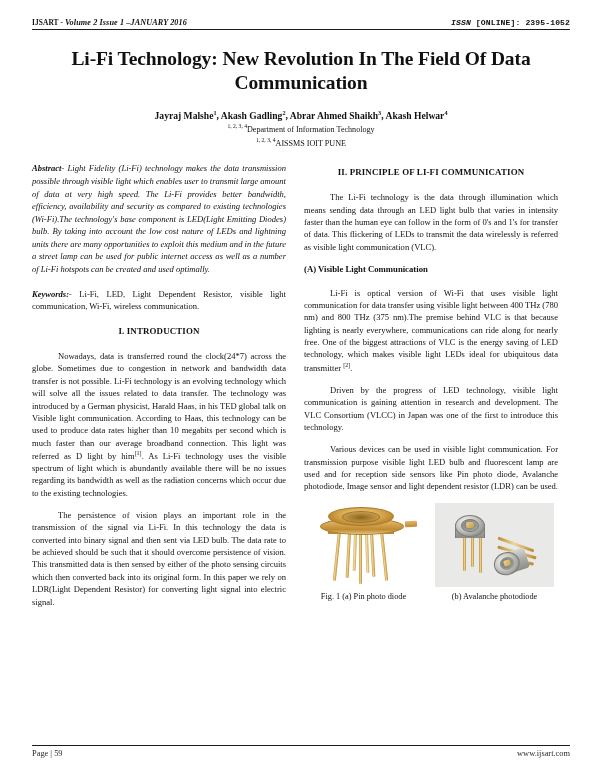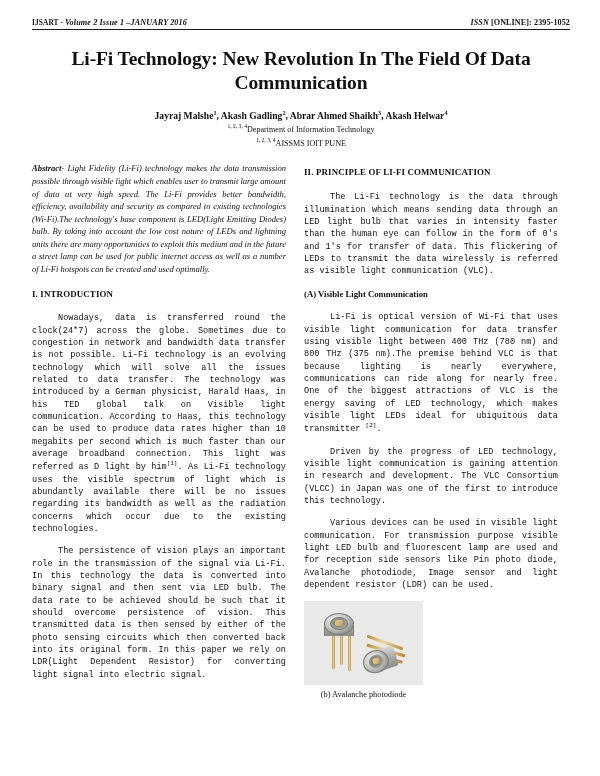--- a/index.html
+++ b/index.html
@@ -31,21 +31,21 @@
     justify-content: space-between;
     align-items: baseline;
     font-size: 7.4px;
     letter-spacing: .1px;
     padding-bottom: 2px;
     border-bottom: 1.1px solid #1b1b1b;
     margin-bottom: 0px;
   }
   .runhead .left { font-variant: small-caps; font-weight: bold; }
   .runhead .left i { font-style: italic; font-weight: bold; font-variant: normal; font-size: 8.2px;}
-  .runhead .right { font-weight: bold; font-size: 8.1px;}
+  .runhead .right { font-weight: bold; font-size: 8.1px; font-family: Liberation Mono, monospace;}
   .runhead .right i { font-style: italic; }
 
   
   .title {
     text-align: center;
     font-size: 19.5px;
     font-weight: bold;
     line-height: 1.22;
     margin: 17px 14px 8px 14px;
     letter-spacing: -0.1px;
@@ -79,37 +79,36 @@
   .col {
     width: 254px;
     font-size: 8.55px;
     line-height: 1.445;
     text-align: justify;
   }
   p { margin: 0; }
   .para {
     text-indent: 26px;
     margin-bottom: 10px;
-    font-family: Liberation Mono, monospace;
   }
   .abstract {
     font-style: italic;
     text-align: justify;
     margin-bottom: 12px;
     line-height: 1.47;
   }
   .abstract .lbl { font-weight: bold; font-style: italic; }
   .keywords {
     text-align: justify;
     margin-bottom: 13px;
     line-height: 1.45;
   }
   .keywords .lbl { font-weight: bold; font-style: italic; }
   .sec-head {
-    text-align: left;
+    text-align: center;
     font-weight: bold;
     font-size: 8.9px;
     margin: 4px 0 12px 0;
     letter-spacing: .15px;
   }
   .sub-head {
     font-weight: bold;
     font-size: 8.7px;
     margin: 2px 0 11px 0;
   }
@@ -281,20 +280,21 @@
   <div class="affil small">
     <sup>1, 2, 3, 4</sup><span>AISSMS IOIT PUNE</span>
   </div>
 
   <div class="columns">
 
     <div class="col">
 
       <p class="abstract"><span class="lbl">Abstract-</span><span> Light Fidelity (Li-Fi) technology makes the data transmission possible through visible light which enables user to transmit large amount of data at very high speed. The Li-Fi provides better bandwidth, efficiency, availability and security as compared to existing technologies (Wi-Fi).The technology's base component is LED(Light Emitting Diodes) bulb. By taking into account the low cost nature of LEDs and lightning units there are many opportunities to exploit this medium and in the future a street lamp can be used for public internet access as well as a number of Li-Fi hotspots can be created and used optimally.</span></p>
 
+      <p class="keywords"><span class="lbl">Keywords:-</span><span> Li-Fi, LED, Light Dependent Resistor, visible light communication, Wi-Fi, wireless communication.</span></p>
 
       <div class="sec-head">I. INTRODUCTION</div>
 
       <p class="para"><span>Nowadays, data is transferred round the clock(24*7) across the globe. Sometimes due to congestion in network and bandwidth data transfer is not possible. Li-Fi technology is an evolving technology which will solve all the issues related to data transfer. The technology was introduced by a German physicist, Harald Haas, in his TED global talk on Visible light communication. According to Haas, this technology can be used to produce data rates higher than 10 megabits per second which is much faster than our average broadband connection. This light was referred as D light by him</span><sup class="ref">[1]</sup><span>. As Li-Fi technology uses the visible spectrum of light which is abundantly available there will be no issues regarding its bandwidth as well as the radiation concerns which occur due to the existing technologies.</span></p>
 
       <p class="para">The persistence of vision plays an important role in the transmission of the signal via Li-Fi. In this technology the data is converted into binary signal and then sent via LED bulb. The data rate to be achieved should be such that it should overcome persistence of vision. This transmitted data is then sensed by either of the photo sensing circuits which then converted back into its original form. In this paper we rely on LDR(Light Dependent Resistor) for converting light signal into electric signal.</p>
 
     </div>
 
     <div class="col">
@@ -307,20 +307,39 @@
 
       <p class="para"><span>Li-Fi is optical version of Wi-Fi that uses visible light communication for data transfer using visible light between 400 THz (780 nm) and 800 THz (375 nm).The premise behind VLC is that because lighting is nearly everywhere, communications can ride along for nearly free. One of the biggest attractions of VLC is the energy saving of LED technology, which makes visible light LEDs ideal for ubiquitous data transmitter </span><sup class="ref">[2]</sup><span>.</span></p>
 
       <p class="para">Driven by the progress of LED technology, visible light communication is gaining attention in research and development. The VLC Consortium (VLCC) in Japan was one of the first to introduce this technology.</p>
 
 
       <p class="para">Various devices can be used in visible light communication. For transmission purpose visible light LED bulb and fluorescent lamp are used and for reception side sensors like Pin photo diode, Avalanche photodiode, Image sensor and light dependent resistor (LDR) can be used.</p>
 
       <div class="figs">
 
+        <div class="figbox">
+          <div class="photo plain">
+            <div class="pin-wrap">
+              <div class="lead" style="left:20px; top:24px; height:50px; transform:rotate(6deg);"></div>
+              <div class="lead" style="left:30px; top:25px; height:46px; transform:rotate(3deg);"></div>
+              <div class="lead" style="left:41px; top:25px; height:52px; transform:rotate(0deg);"></div>
+              <div class="lead" style="left:52px; top:25px; height:45px; transform:rotate(-3deg);"></div>
+              <div class="lead" style="left:62px; top:24px; height:50px; transform:rotate(-6deg);"></div>
+              <div class="lead" style="left:36px; top:26px; height:38px; transform:rotate(2deg); opacity:.8;"></div>
+              <div class="lead" style="left:47px; top:26px; height:40px; transform:rotate(-2deg); opacity:.8;"></div>
+              <div class="pin-body"></div>
+              <div class="pin-flange"></div>
+              <div class="pin-tab"></div>
+              <div class="pin-can-top"></div>
+              <div class="pin-can-hole"></div>
+            </div>
+          </div>
+          <div class="figcap">Fig. 1 (a) Pin photo diode</div>
+        </div>
 
         <div class="figbox">
           <div class="photo gray">
             <div class="av-wrap">
               <div class="goldlead" style="left:28px; top:34px; width:2.6px; height:34px;"></div>
               <div class="goldlead" style="left:36px; top:34px; width:2.6px; height:30px;"></div>
               <div class="goldlead" style="left:44px; top:34px; width:2.6px; height:36px;"></div>
               <div class="av-can1">
                 <div class="side"></div>
                 <div class="rim"></div>
@@ -339,14 +358,18 @@
             </div>
           </div>
           <div class="figcap">(b) Avalanche photodiode</div>
         </div>
 
       </div>
 
     </div>
   </div>
 
+  <div class="footer">
+    <div>Page | 59</div>
+    <div>www.ijsart.com</div>
+  </div>
 
 </div>
 
 </body></html>

